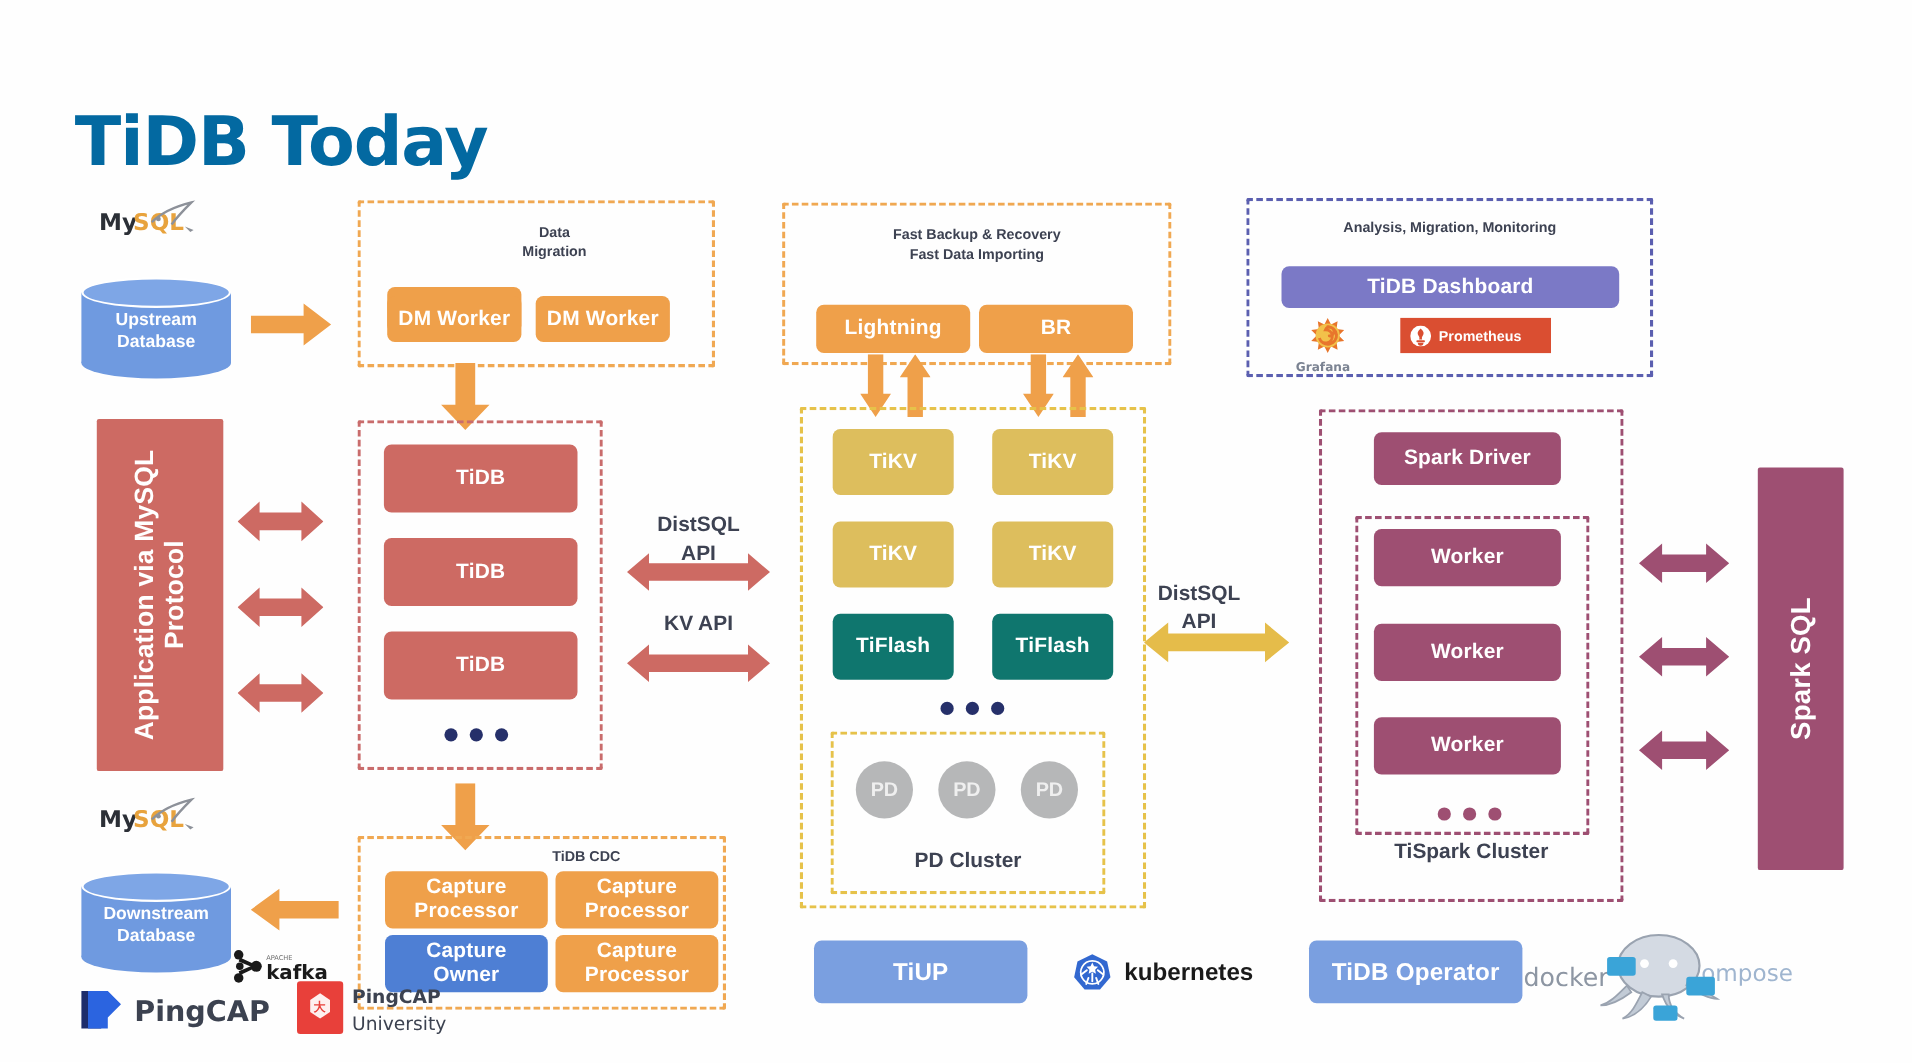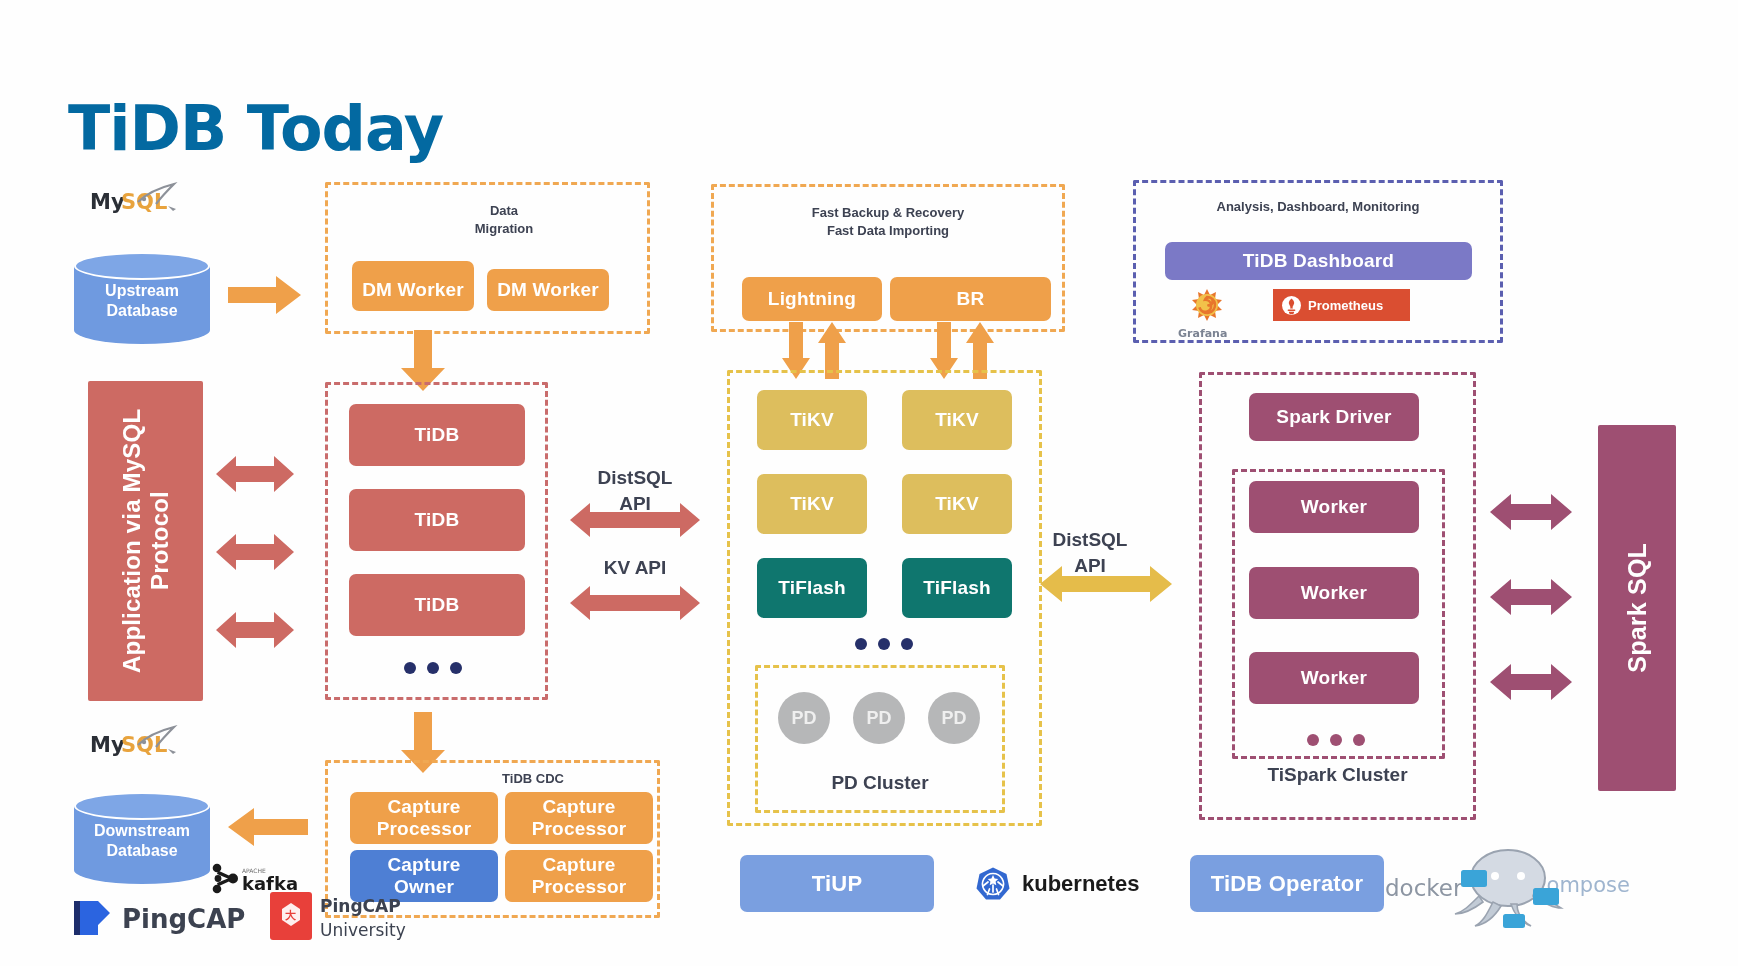--- a/index.html
+++ b/index.html
@@ -186,21 +186,21 @@
       </svg>
   </div>
 
   <div class="abs group g-orange" style="left:711px; top:184px; width:354px; height:148px;">
     <div class="group-title" style="top:17px;">
       <div>Fast Backup &amp; Recovery</div>
       <div>Fast Data Importing</div>
     </div>
   </div>
   <div class="abs node n-orange" style="left:742px; top:277px; width:140px; height:44px;">Lightning</div>
-  <div class="abs node n-orange" style="left:890px; top:277px; width:161px; height:44px;">BR</div>
+  <div class="abs node n-orange" style="left:890px; top:277px; width:140px; height:44px;">BR</div>
 
   <div class="abs" style="left:782px; top:322px;">
     <svg width="28" height="58" viewBox="0 0 28 58">
         <path d="M7 0 L21 0 L21 36 L28 36 L14 57 L0 36 L7 36 Z" fill="#efa04a"></path>
       </svg>
   </div>
   <div class="abs" style="left:818px; top:322px;">
     <svg width="28" height="58" viewBox="0 0 28 58">
         <path d="M14 0 L28 21 L21 21 L21 57 L7 57 L7 21 L0 21 Z" fill="#efa04a"></path>
       </svg>
@@ -242,21 +242,21 @@
     <div>DistSQL</div>
     <div>API</div>
   </div>
   <div class="abs" style="left:1040px; top:563px;">
     <svg width="132" height="42" viewBox="0 0 132 42">
         <path d="M0 21 L22 3 L22 13 L110 13 L110 3 L132 21 L110 39 L110 29 L22 29 L22 39 Z" fill="#e5bc4a"></path>
       </svg>
   </div>
 
   <div class="abs group g-purple" style="left:1133px; top:180px; width:370px; height:163px;">
-    <div class="group-title" style="top:15px;">Analysis, Dashboard, Monitoring</div>
+    <div class="group-title" style="top:15px;">Analysis, Migration, Monitoring</div>
   </div>
   <div class="abs node n-purple" style="left:1165px; top:242px; width:307px; height:38px;">TiDB Dashboard</div>
 
   <div class="abs" style="left:1170px; top:288px; width:90px; height:52px;">
     <svg width="90" height="52" viewBox="0 0 90 52">
       <g transform="translate(18,1)">
         <path d="M19 0 l3 6 l6 -3 l-1 7 l7 1 l-5 5 l5 5 l-7 1 l1 7 l-6 -3 l-3 6 l-3 -6 l-6 3 l1 -7 l-7 -1 l5 -5 l-5 -5 l7 -1 l-1 -7 l6 3 z" fill="#e8762c"></path>
         <circle cx="19" cy="16" r="11" fill="#f2c14a"></circle>
         <path d="M19 8 a8 8 0 1 1 -7.6 10.4 a6 6 0 1 0 5.6 -7.6 a4 4 0 1 1 3.4 5.6" fill="none" stroke="#e8762c" stroke-width="2.6" stroke-linecap="round"></path>
       </g>

